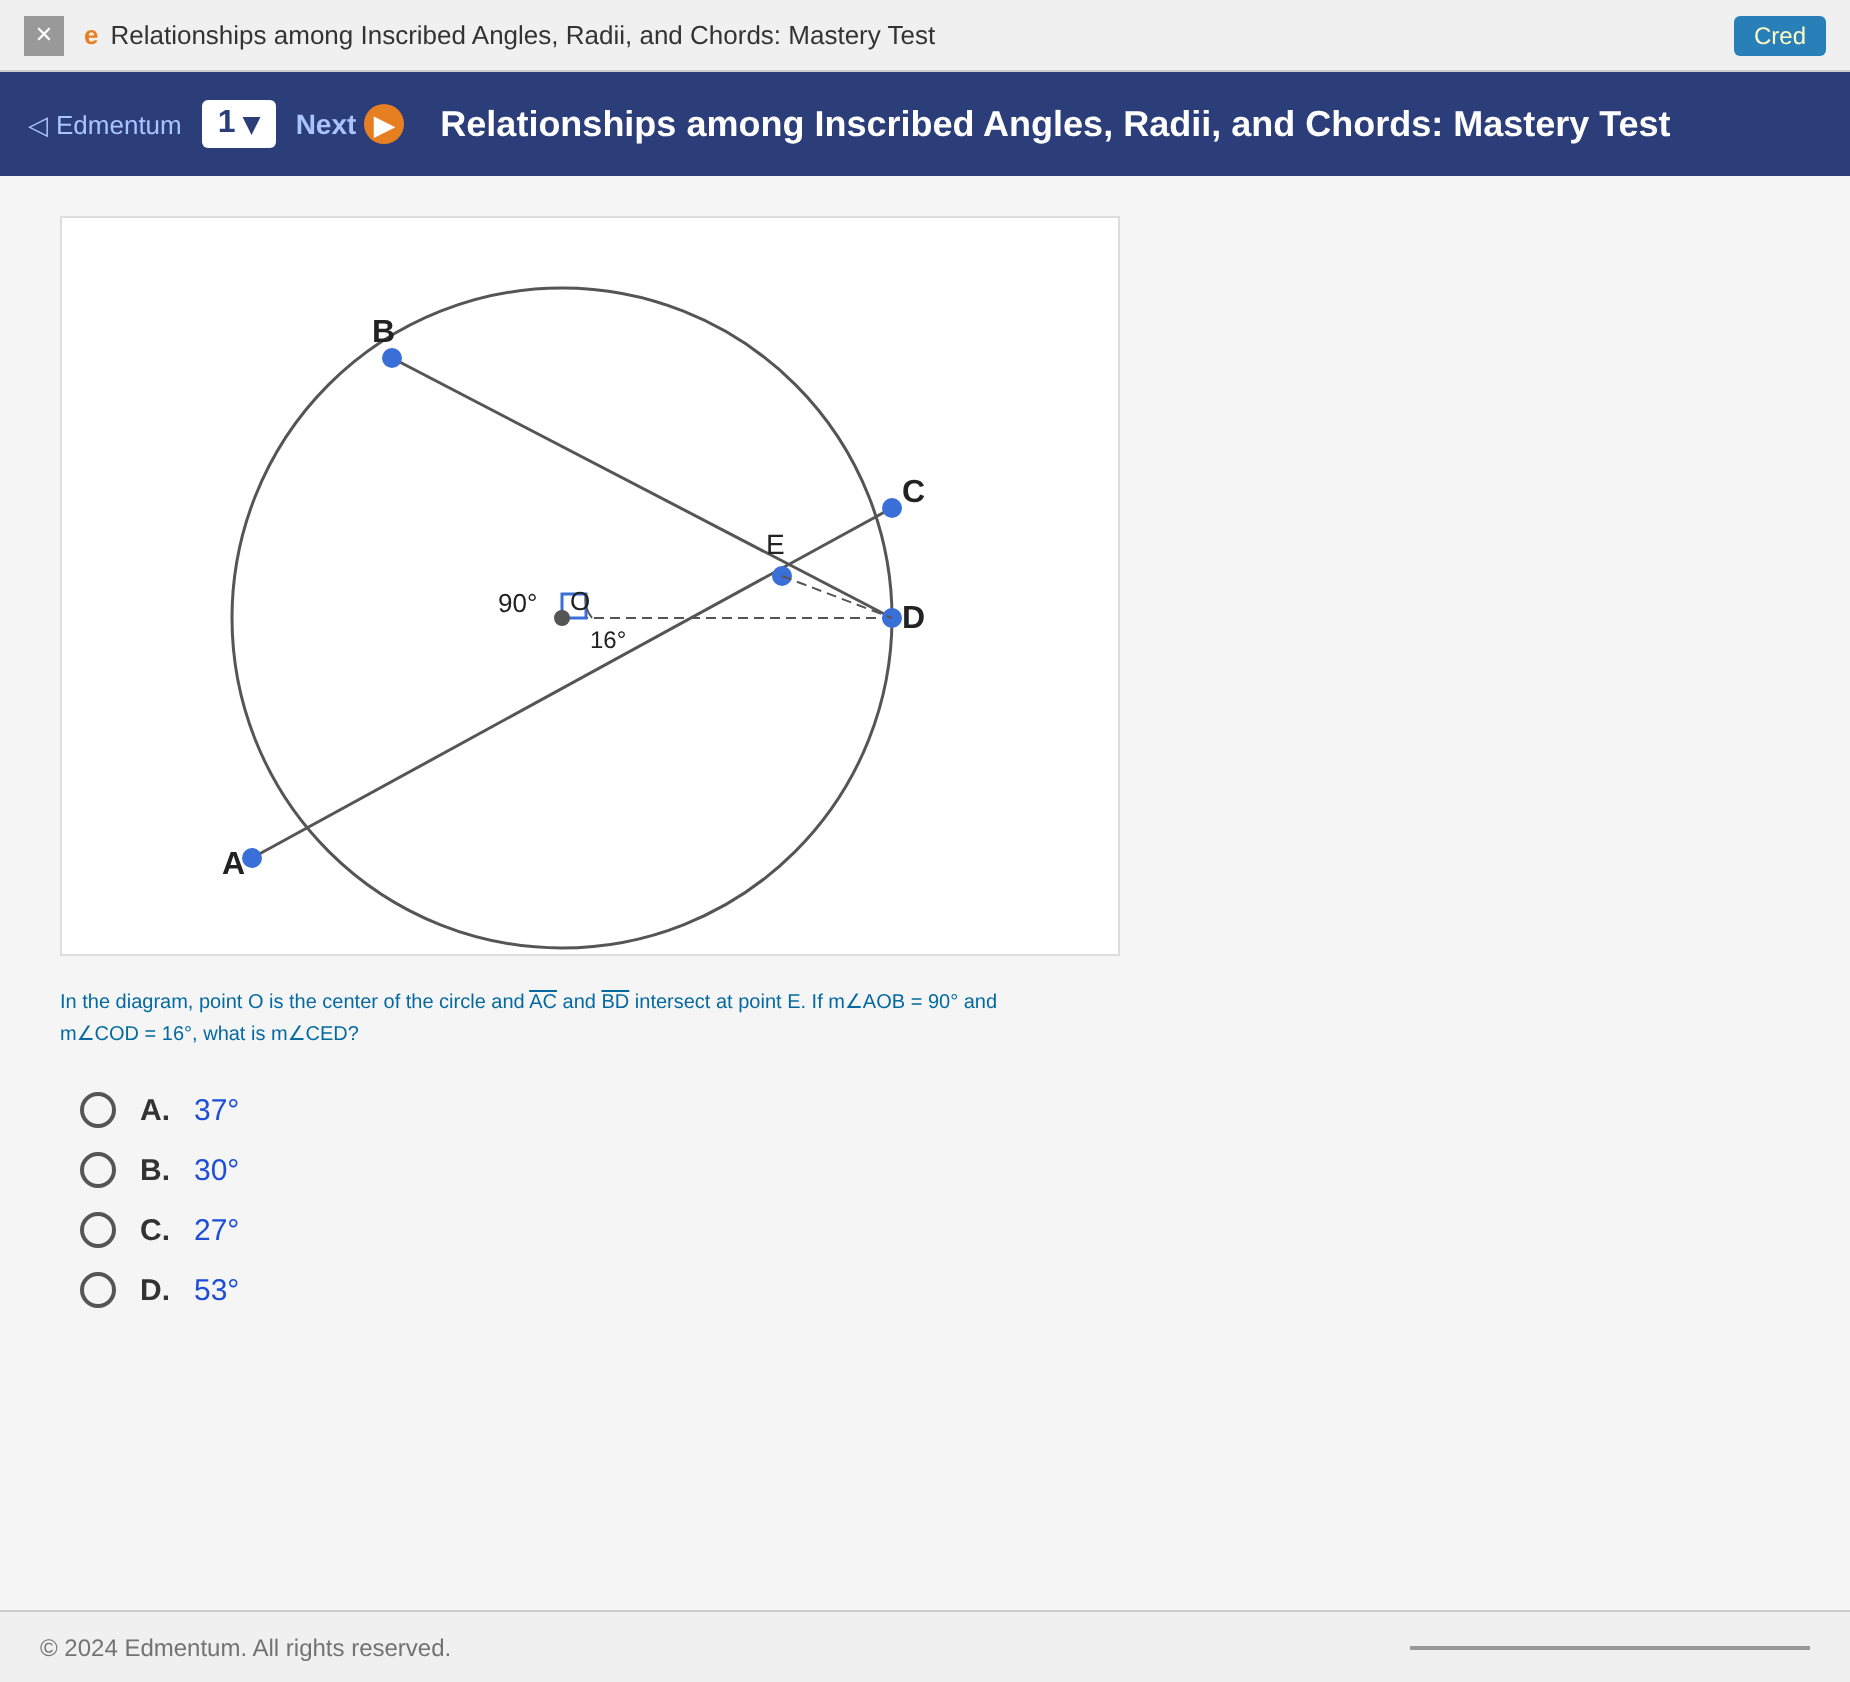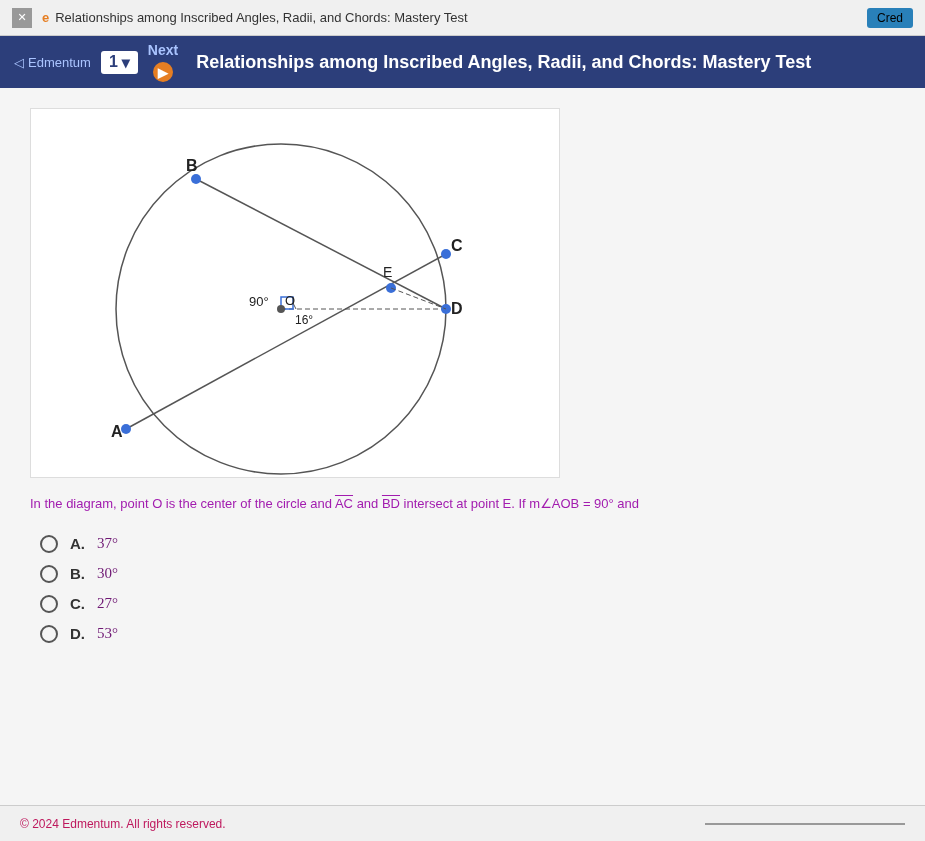--- a/index.html
+++ b/index.html
@@ -24,21 +24,21 @@
       margin-right: 10px;
       cursor: pointer;
     }
     .top-bar .tab-icon {
       color: #e67e22;
       font-weight: bold;
       margin-right: 6px;
     }
     .top-bar .cred-btn {
       background: #2980b9;
-      color: #000000;
+      color: #fef9c3;
       padding: 3px 10px;
       font-size: 12px;
       border-radius: 3px;
     }
 
     .nav-bar {
       display: flex;
       align-items: center;
       background: #2c3e7a;
       color: #fff;
@@ -62,21 +62,20 @@
       display: flex; align-items: center; gap: 4px;
     }
     .nav-bar .next-btn {
       color: #aac4ff;
       font-size: 14px;
       cursor: pointer;
       margin-left: 10px;
       margin-right: 18px;
       display: flex; align-items: center; gap: 4px;
       font-weight: bold;
-      flex-direction: column;
     }
     .nav-bar .next-icon {
       width: 20px; height: 20px;
       background: #e67e22;
       border-radius: 50%;
       display: flex; align-items: center; justify-content: center;
       font-size: 13px;
       color: #fff;
     }
     .nav-bar .test-title {
@@ -97,22 +96,22 @@
       background: #fff;
       border: 1px solid #ddd;
       width: 530px;
       height: 370px;
       margin-bottom: 16px;
       position: relative;
       overflow: hidden;
     }
 
     .question-text {
-      font-size: 13px;
-      color: #a21caf;
+      font-size: 10px;
+      color: #0369a1;
       margin-bottom: 20px;
       line-height: 1.6;
     }
     .overline { text-decoration: overline; }
 
     .options {
       display: flex;
       flex-direction: column;
       gap: 12px;
       margin-left: 10px;
@@ -125,31 +124,31 @@
       cursor: pointer;
     }
     .option-radio {
       width: 18px; height: 18px;
       border: 2px solid #555;
       border-radius: 50%;
       display: inline-block;
       flex-shrink: 0;
     }
     .option-label { font-weight: bold; color: #333; }
-    .option-value { color: #701a75; font-family: Liberation Serif, serif; }
+    .option-value { color: #1d4ed8; }
 
     .footer {
       background: #f0f0f0;
       border-top: 1px solid #ccc;
       height: 36px;
       display: flex;
       align-items: center;
       padding: 0 20px;
       font-size: 12px;
-      color: #be185d;
+      color: #737373;
       justify-content: space-between;
     }
     .footer-line {
       width: 200px;
       height: 2px;
       background: #999;
     }
   </style>
 </head>
 <body>
@@ -222,20 +221,21 @@
 
       <text x="264" y="215" font-size="12" fill="#222">16°</text>
 
       <line x1="360" y1="179" x2="415" y2="200" stroke="#555" stroke-width="1" stroke-dasharray="5,3"></line>
 
     </svg>
   </div>
 
   <div class="question-text">
     <span>In the diagram, point O is the center of the circle and </span><span class="overline">AC</span><span> and </span><span class="overline">BD</span><span> intersect at point E. If m∠AOB = 90° and</span><br>
+    <span>m∠COD = 16°, what is m∠CED?</span>
   </div>
 
   <div class="options">
     <div class="option-row">
       <div class="option-radio"></div>
       <span class="option-label">A.</span>
       <span class="option-value">37°</span>
     </div>
     <div class="option-row">
       <div class="option-radio"></div>

